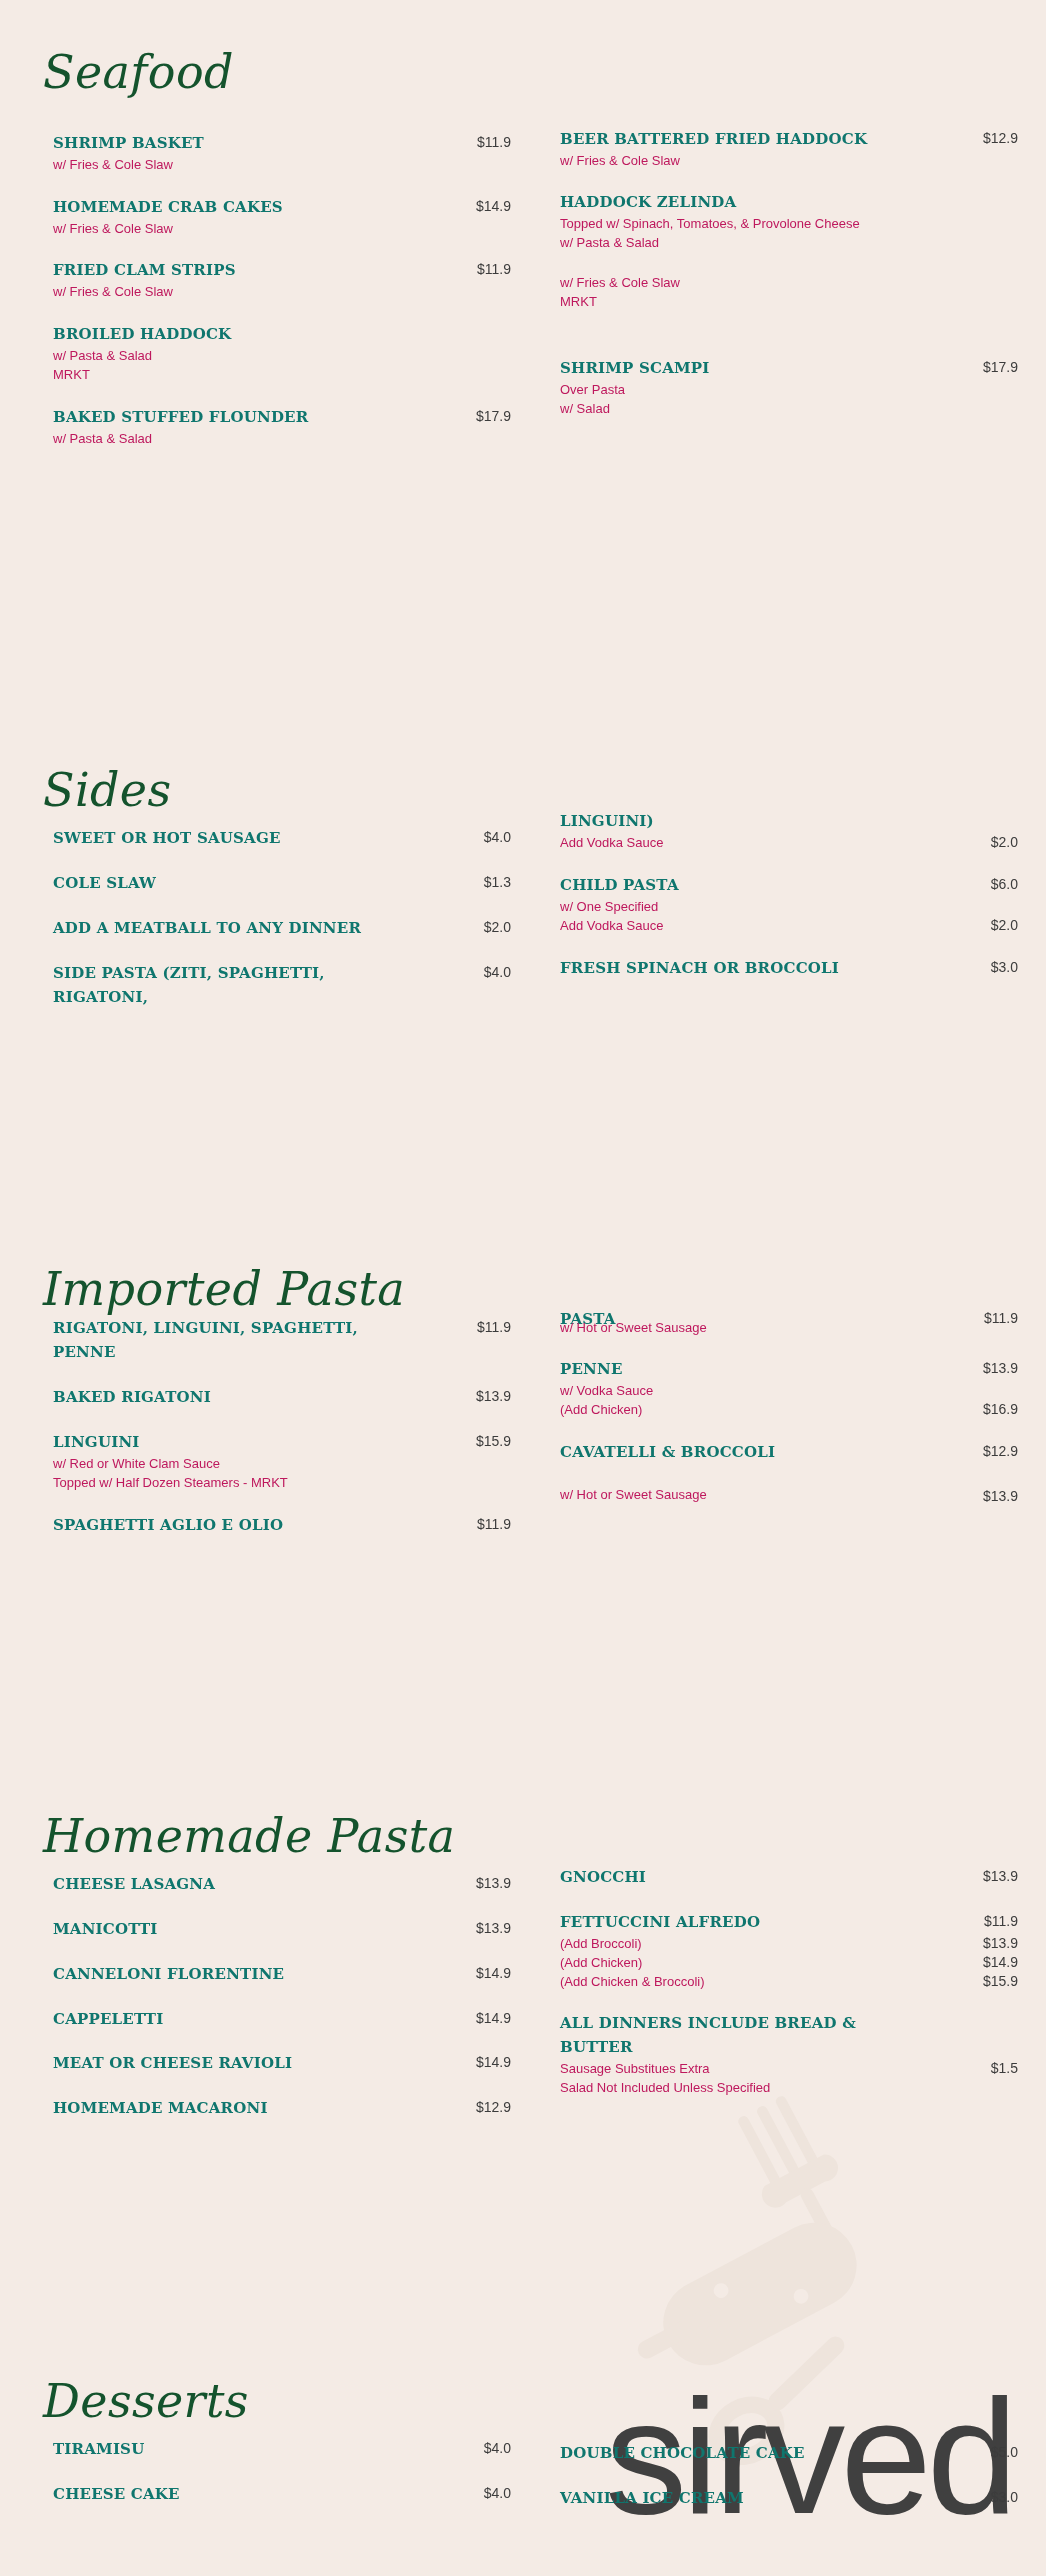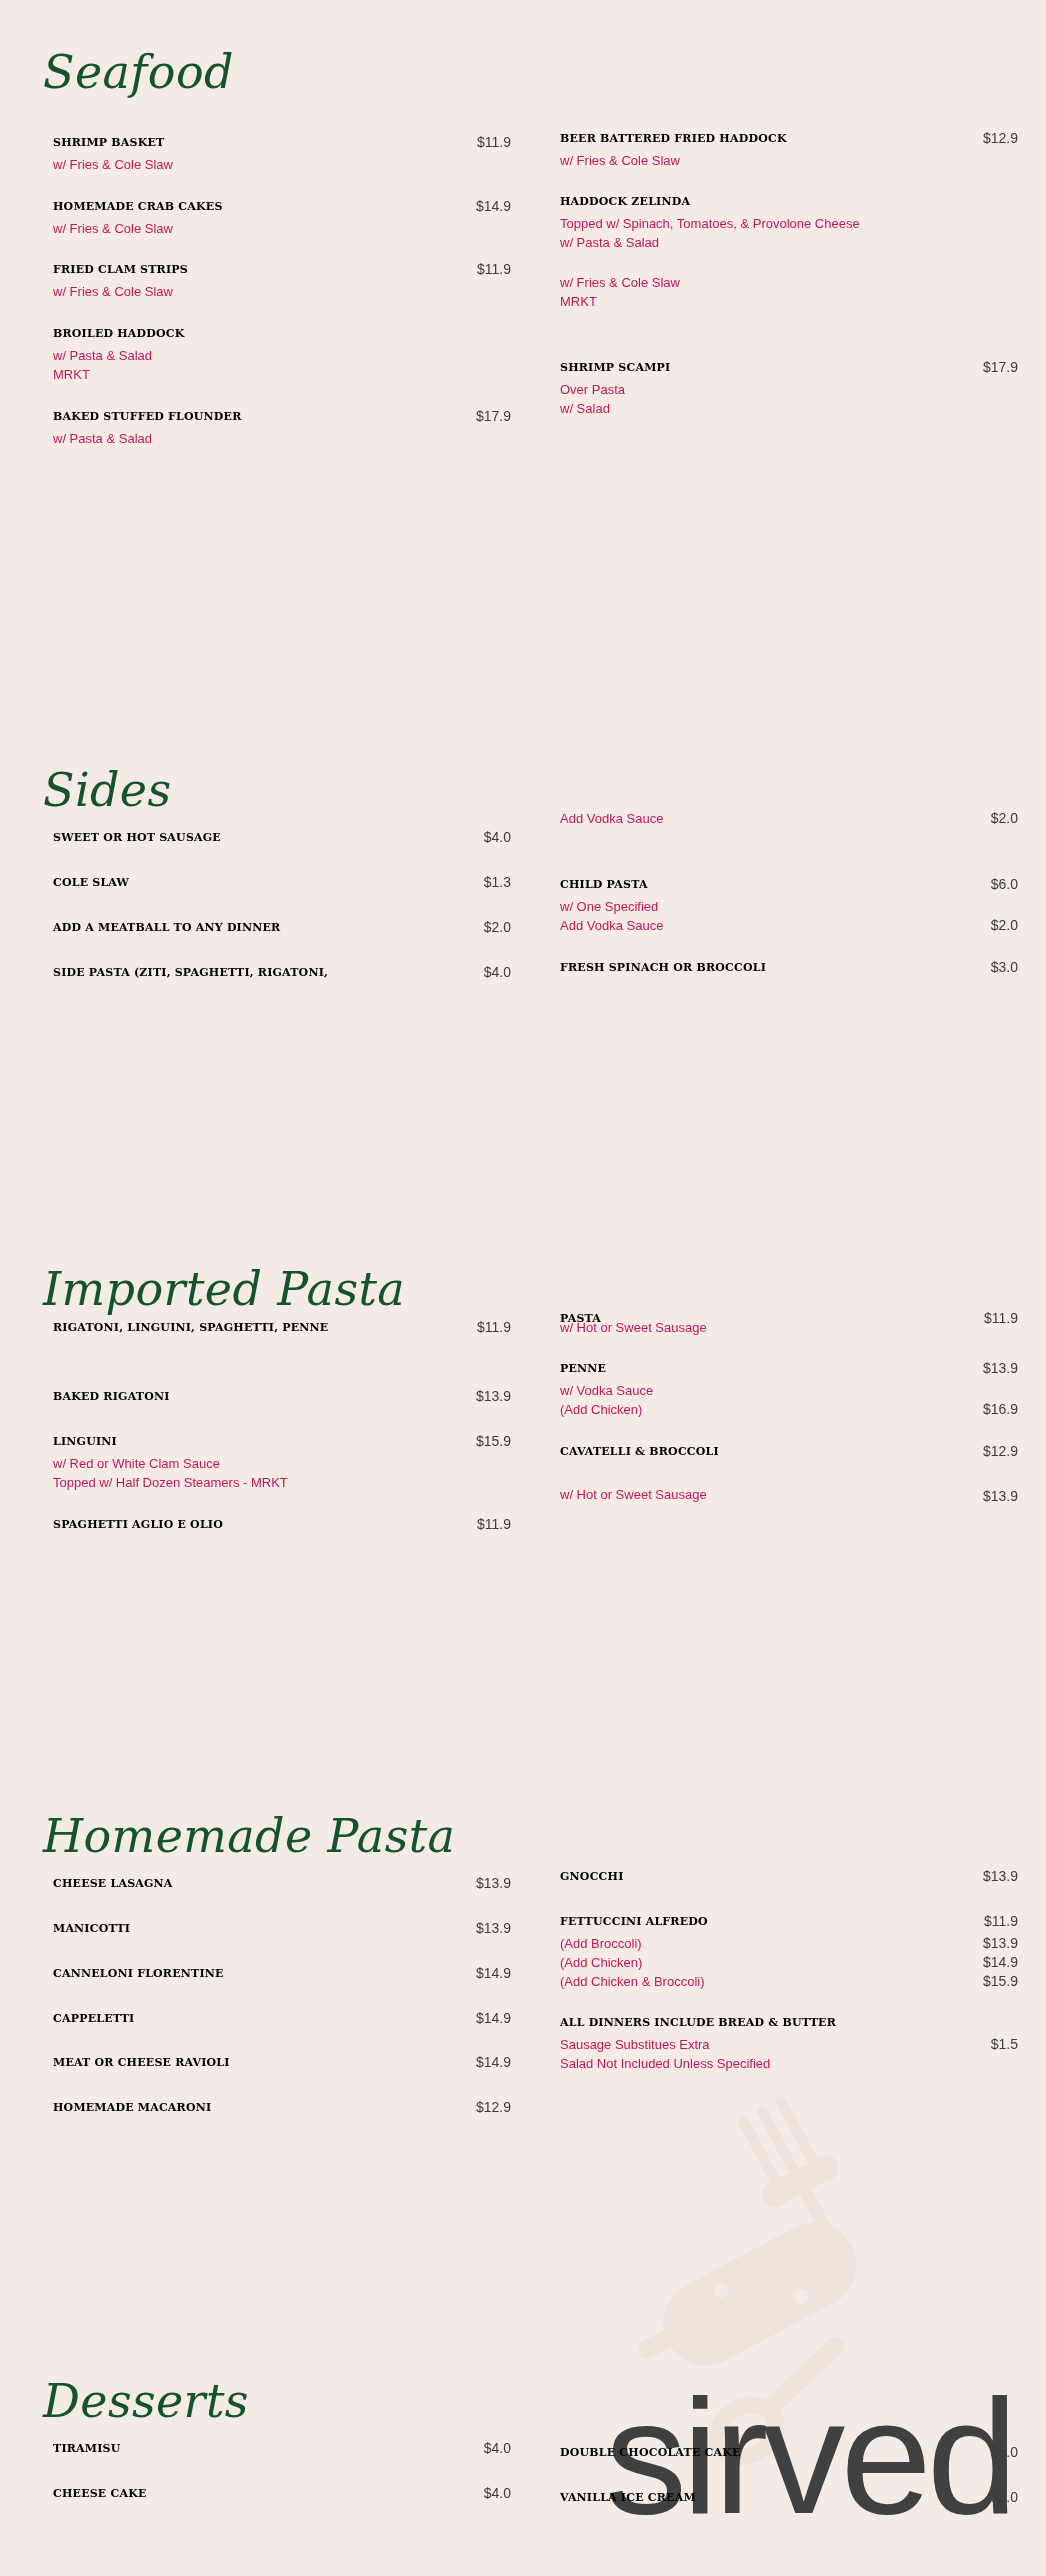--- a/index.html
+++ b/index.html
@@ -81,24 +81,24 @@
 
   .item-head {
     position: relative;
     display: block;
   }
 
   .item-name {
     display: inline;
     font-family: "DejaVu Serif", "Liberation Serif", serif;
     font-weight: 700;
-    font-size: 11px;
+    font-size: 15px;
     line-height: 24px;
     letter-spacing: 0.2px;
-    color: #000000;
+    color: #0f766e;
     text-transform: uppercase;
     width: 352px;
     display: inline-block;
     vertical-align: top;
   }
 
   .item-price {
     position: absolute;
     right: 0;
     top: 1.6px;
@@ -221,20 +221,21 @@
           </div>
           <div class="item" style="top: 213px;">
             <div class="item-head"><span class="item-name">ADD A MEATBALL TO ANY DINNER</span><span class="item-price">$2.0</span></div>
           </div>
           <div class="item" style="top: 258px;">
             <div class="item-head"><span class="item-name">SIDE PASTA (ZITI, SPAGHETTI, RIGATONI,</span><span class="item-price">$4.0</span></div>
           </div>
         </div>
         <div class="col col-right" style="top: 0px;">
           <div class="item" style="top: 106px;">
+            <div class="item-head"><span class="item-name">LINGUINI)</span></div>
             <div class="desc-row">
               <div class="item-desc">Add Vodka Sauce</div>
               <span class="desc-price">$2.0</span>
             </div>
           </div>
           <div class="item" style="top: 170px;">
             <div class="item-head"><span class="item-name">CHILD PASTA</span><span class="item-price">$6.0</span></div>
             <div class="item-desc">w/ One Specified</div>
             <div class="desc-row">
               <div class="item-desc">Add Vodka Sauce</div>

